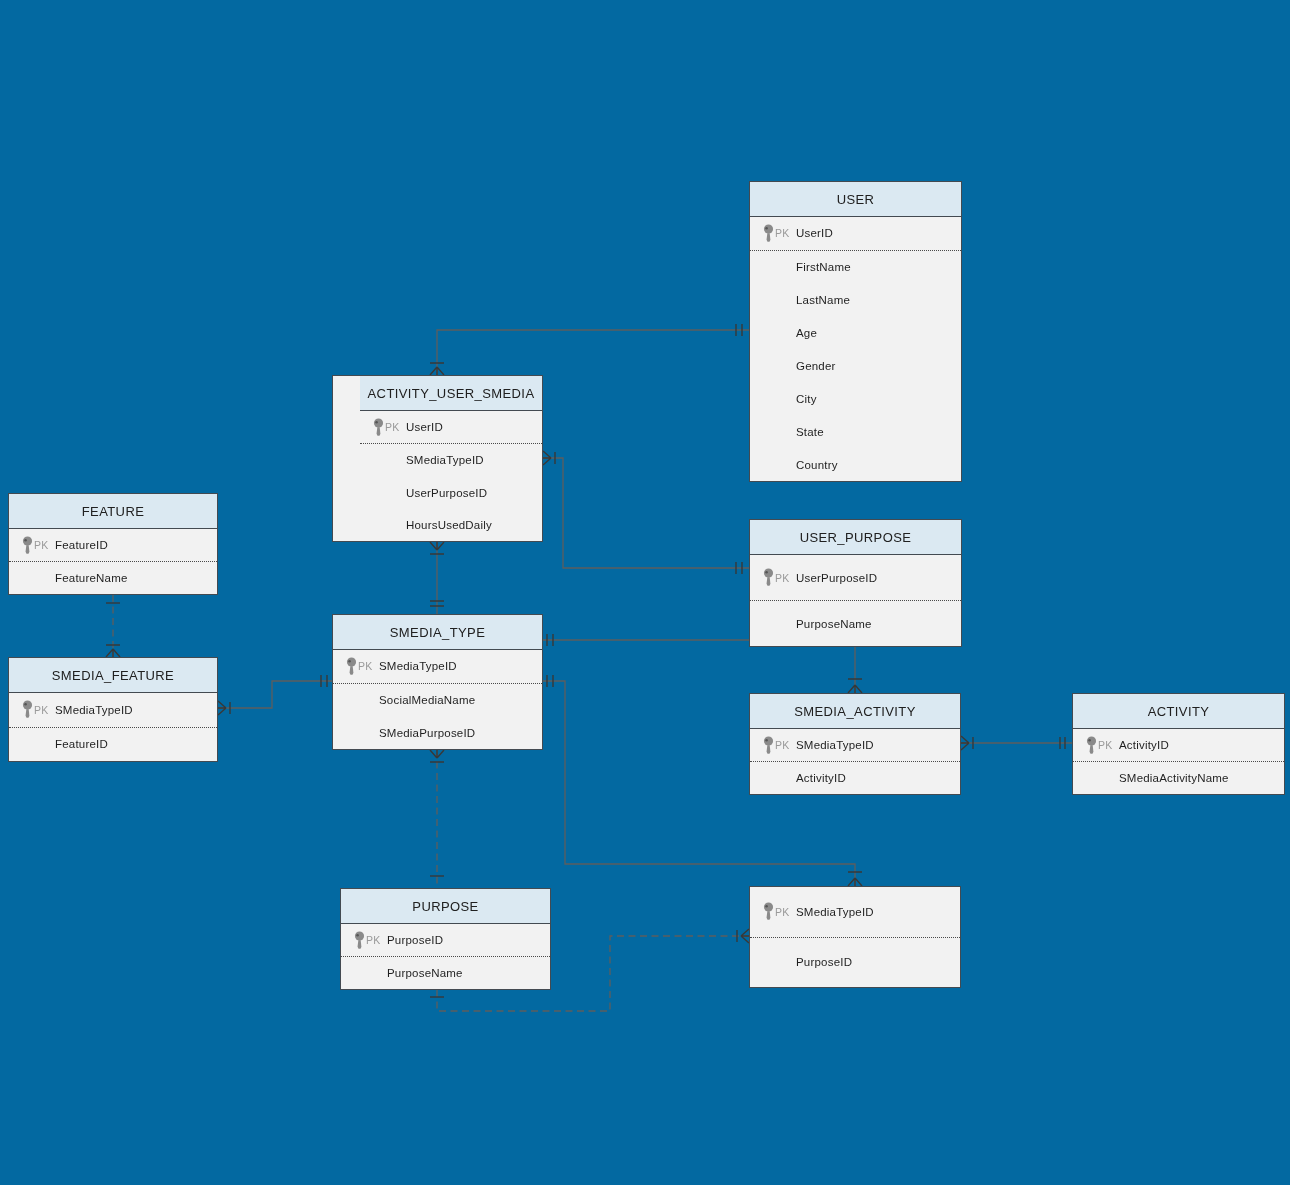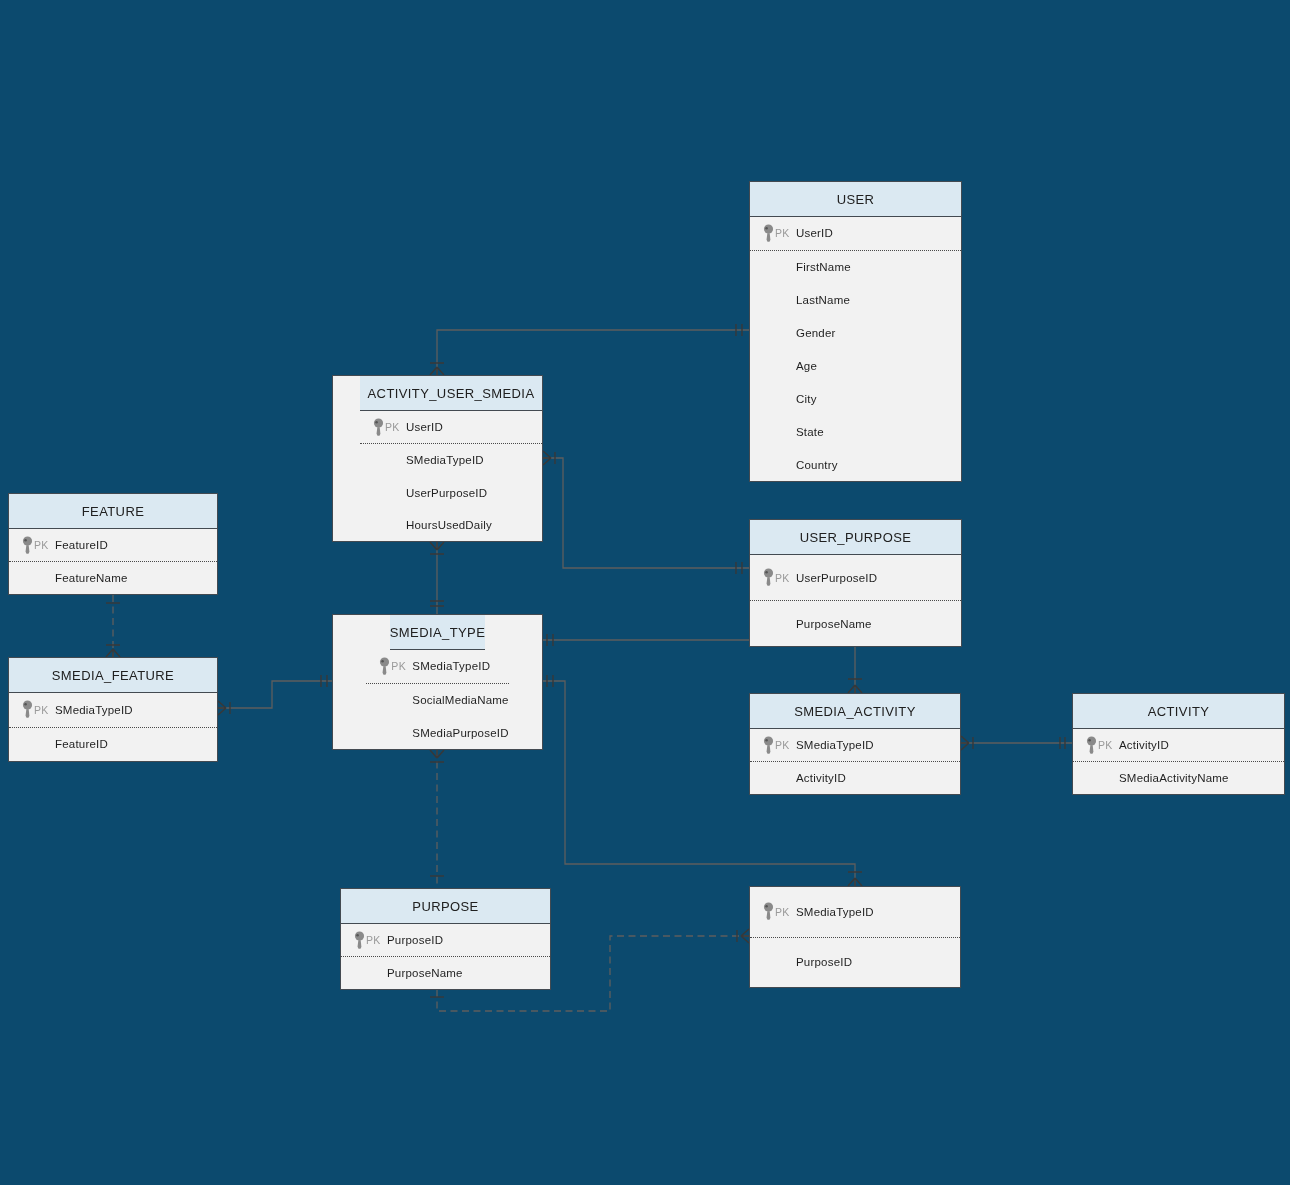--- a/index.html
+++ b/index.html
@@ -1,17 +1,17 @@
 <!DOCTYPE html>
 <html><head>
 <meta charset="utf-8">
 <style>
   html,body{margin:0;padding:0;background:#ffffff;}
   #canvas{
-    position:relative;width:1290px;height:1185px;background:#0c4a6e;overflow:hidden;
+    position:relative;width:1290px;height:1185px;background:#0369a1;overflow:hidden;
     font-family:"Liberation Sans",sans-serif;
   }
   #wires{position:absolute;left:0;top:0;z-index:1;}
   #wires .rel{fill:none;stroke:#5e5e5e;stroke-width:1.3;}
   #wires .rel.dashed{stroke-dasharray:7 4.5;}
   #wires .mark{fill:none;stroke:#383838;stroke-width:1.4;}
   .entity{
     position:absolute;z-index:2;background:#f2f2f2;
     border:1.4px solid #434a51;display:flex;flex-direction:column;box-sizing:border-box;
   }
@@ -117,25 +117,25 @@
           <div class="field-row">
             <span class="icon-zone"></span>
             <span class="field-name">FirstName</span>
           </div>
           <div class="field-row">
             <span class="icon-zone"></span>
             <span class="field-name">LastName</span>
           </div>
           <div class="field-row">
             <span class="icon-zone"></span>
+            <span class="field-name">Age</span>
+          </div>
+          <div class="field-row">
+            <span class="icon-zone"></span>
             <span class="field-name">Gender</span>
-          </div>
-          <div class="field-row">
-            <span class="icon-zone"></span>
-            <span class="field-name">Age</span>
           </div>
           <div class="field-row">
             <span class="icon-zone"></span>
             <span class="field-name">City</span>
           </div>
           <div class="field-row">
             <span class="icon-zone"></span>
             <span class="field-name">State</span>
           </div>
           <div class="field-row">
@@ -205,21 +205,21 @@
               <span class="pk-label">PK</span>
             </span>
             <span class="field-name">SMediaTypeID</span>
           </div>
           <div class="field-row">
             <span class="icon-zone"></span>
             <span class="field-name">FeatureID</span>
           </div>
         </div>
       </div>
-      <div class="entity" style="left: 332px; top: 614px; width: 211px; height: 136px; align-items: center;">
+      <div class="entity" style="left: 332px; top: 614px; width: 211px; height: 136px;">
         <div class="entity-header">SMEDIA_TYPE</div>
         <div class="entity-body">
           <div class="field-row pk-row">
             <span class="icon-zone">
               <svg class="key-icon" width="11" height="19" viewBox="0 0 12 20">
                 <circle cx="6" cy="5.2" r="5" fill="#8a8a8a"></circle>
                 <path d="M4.7,9.7 L7.3,9.7 L8.1,16.7 L7.1,18.9 L4.9,18.9 L3.9,16.7 Z" fill="#8a8a8a"></path>
                 <circle cx="3.9" cy="4.2" r="1.4" fill="#555555"></circle>
               </svg>
               <span class="pk-label">PK</span>

